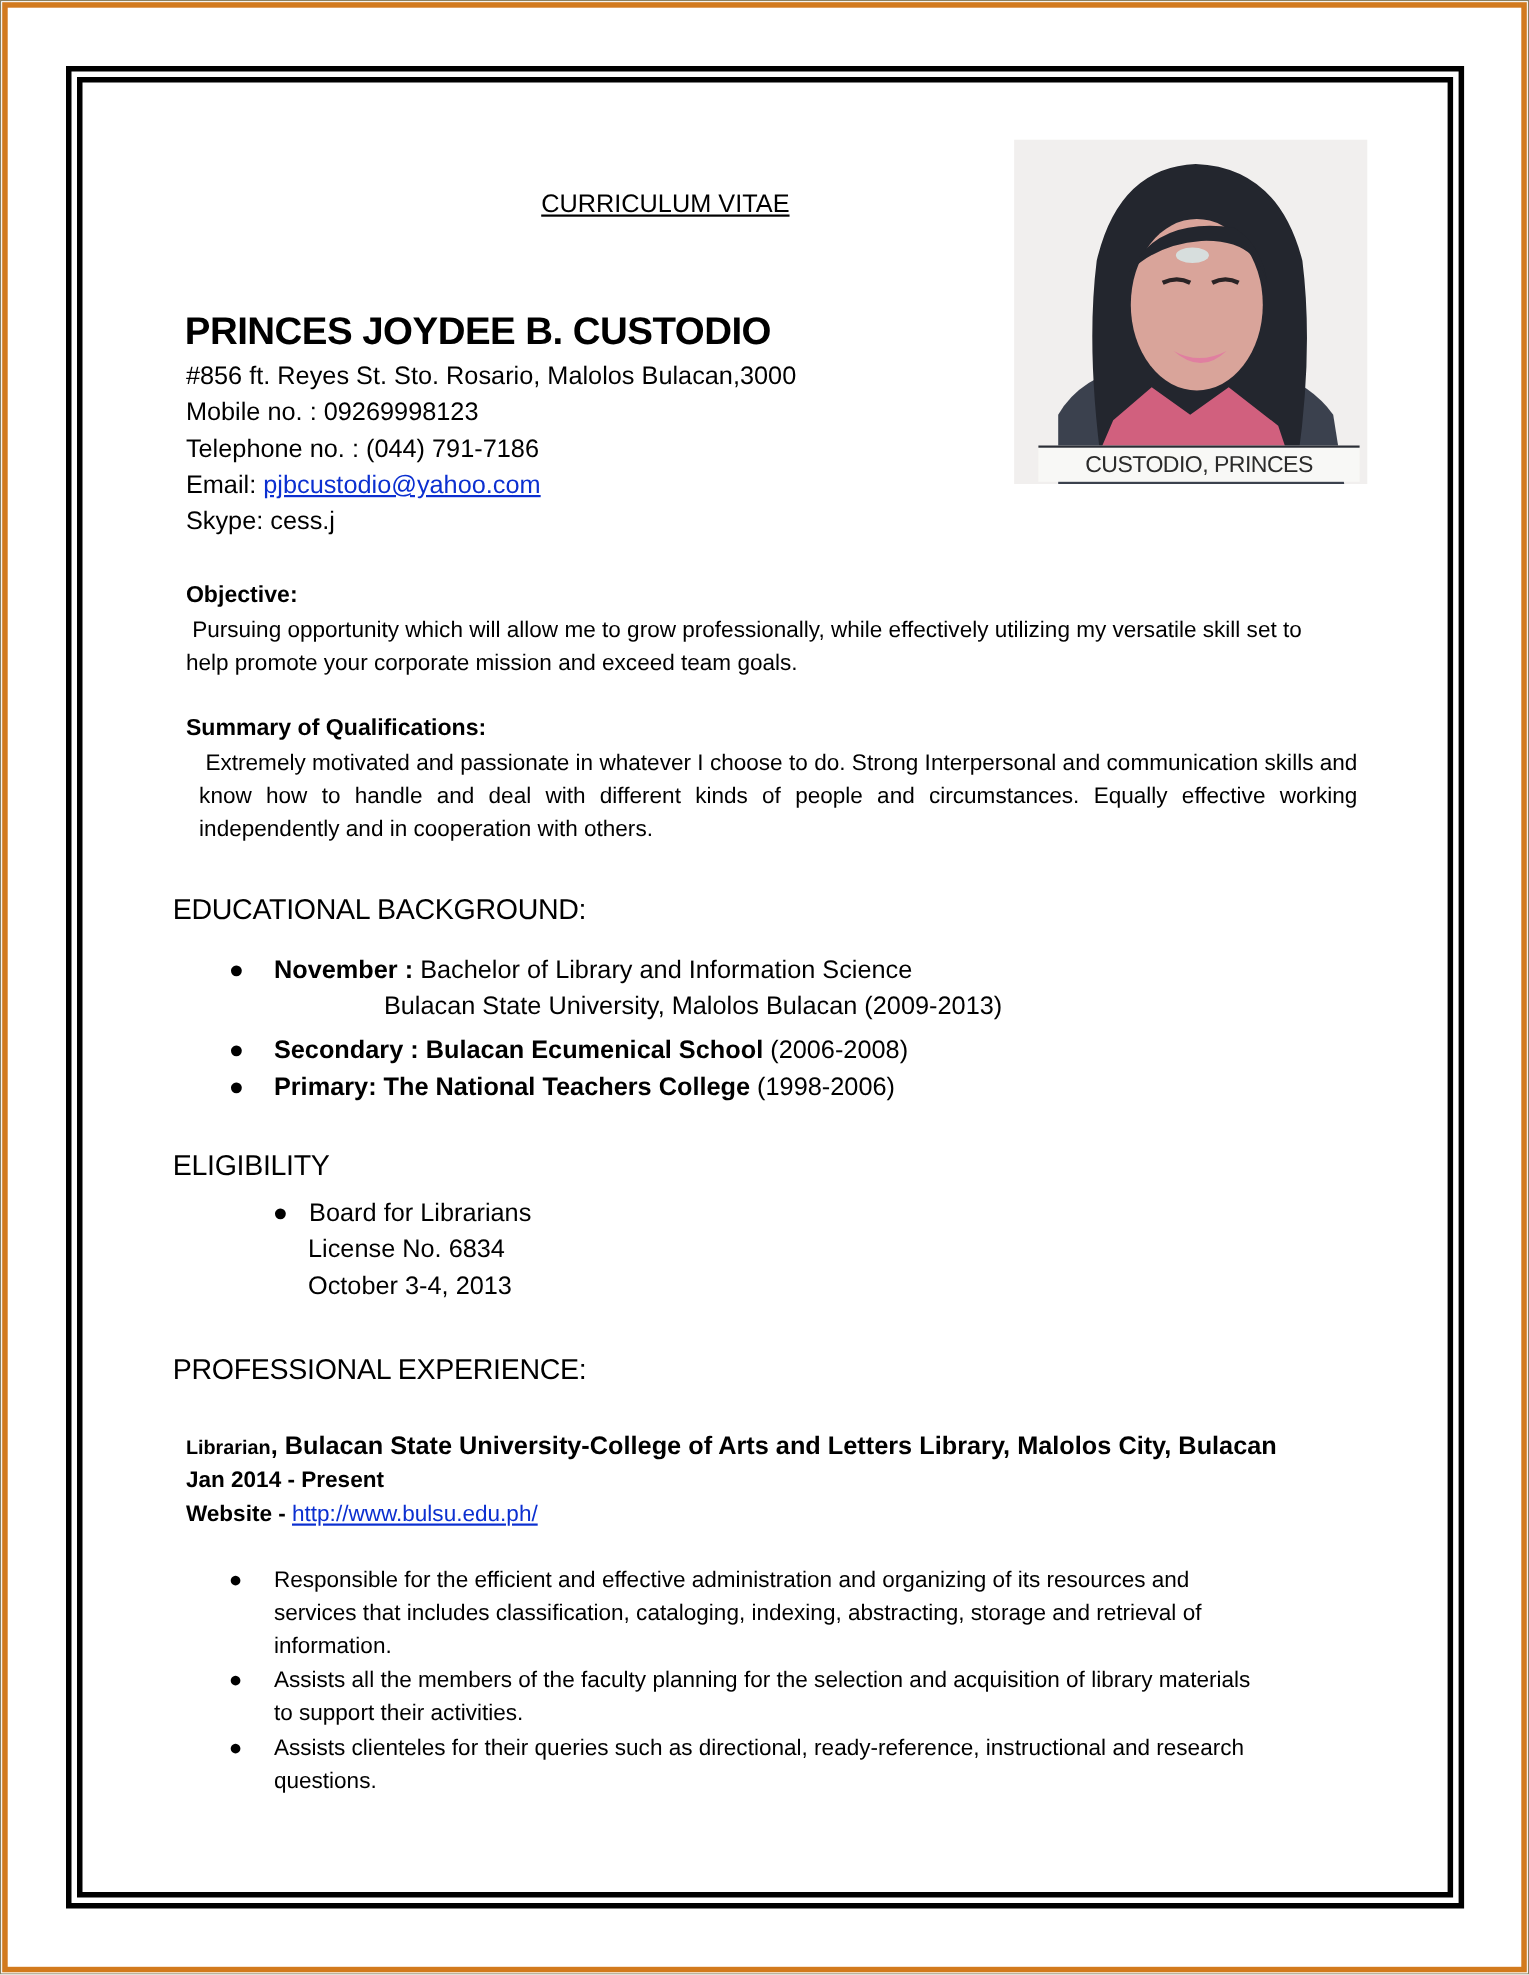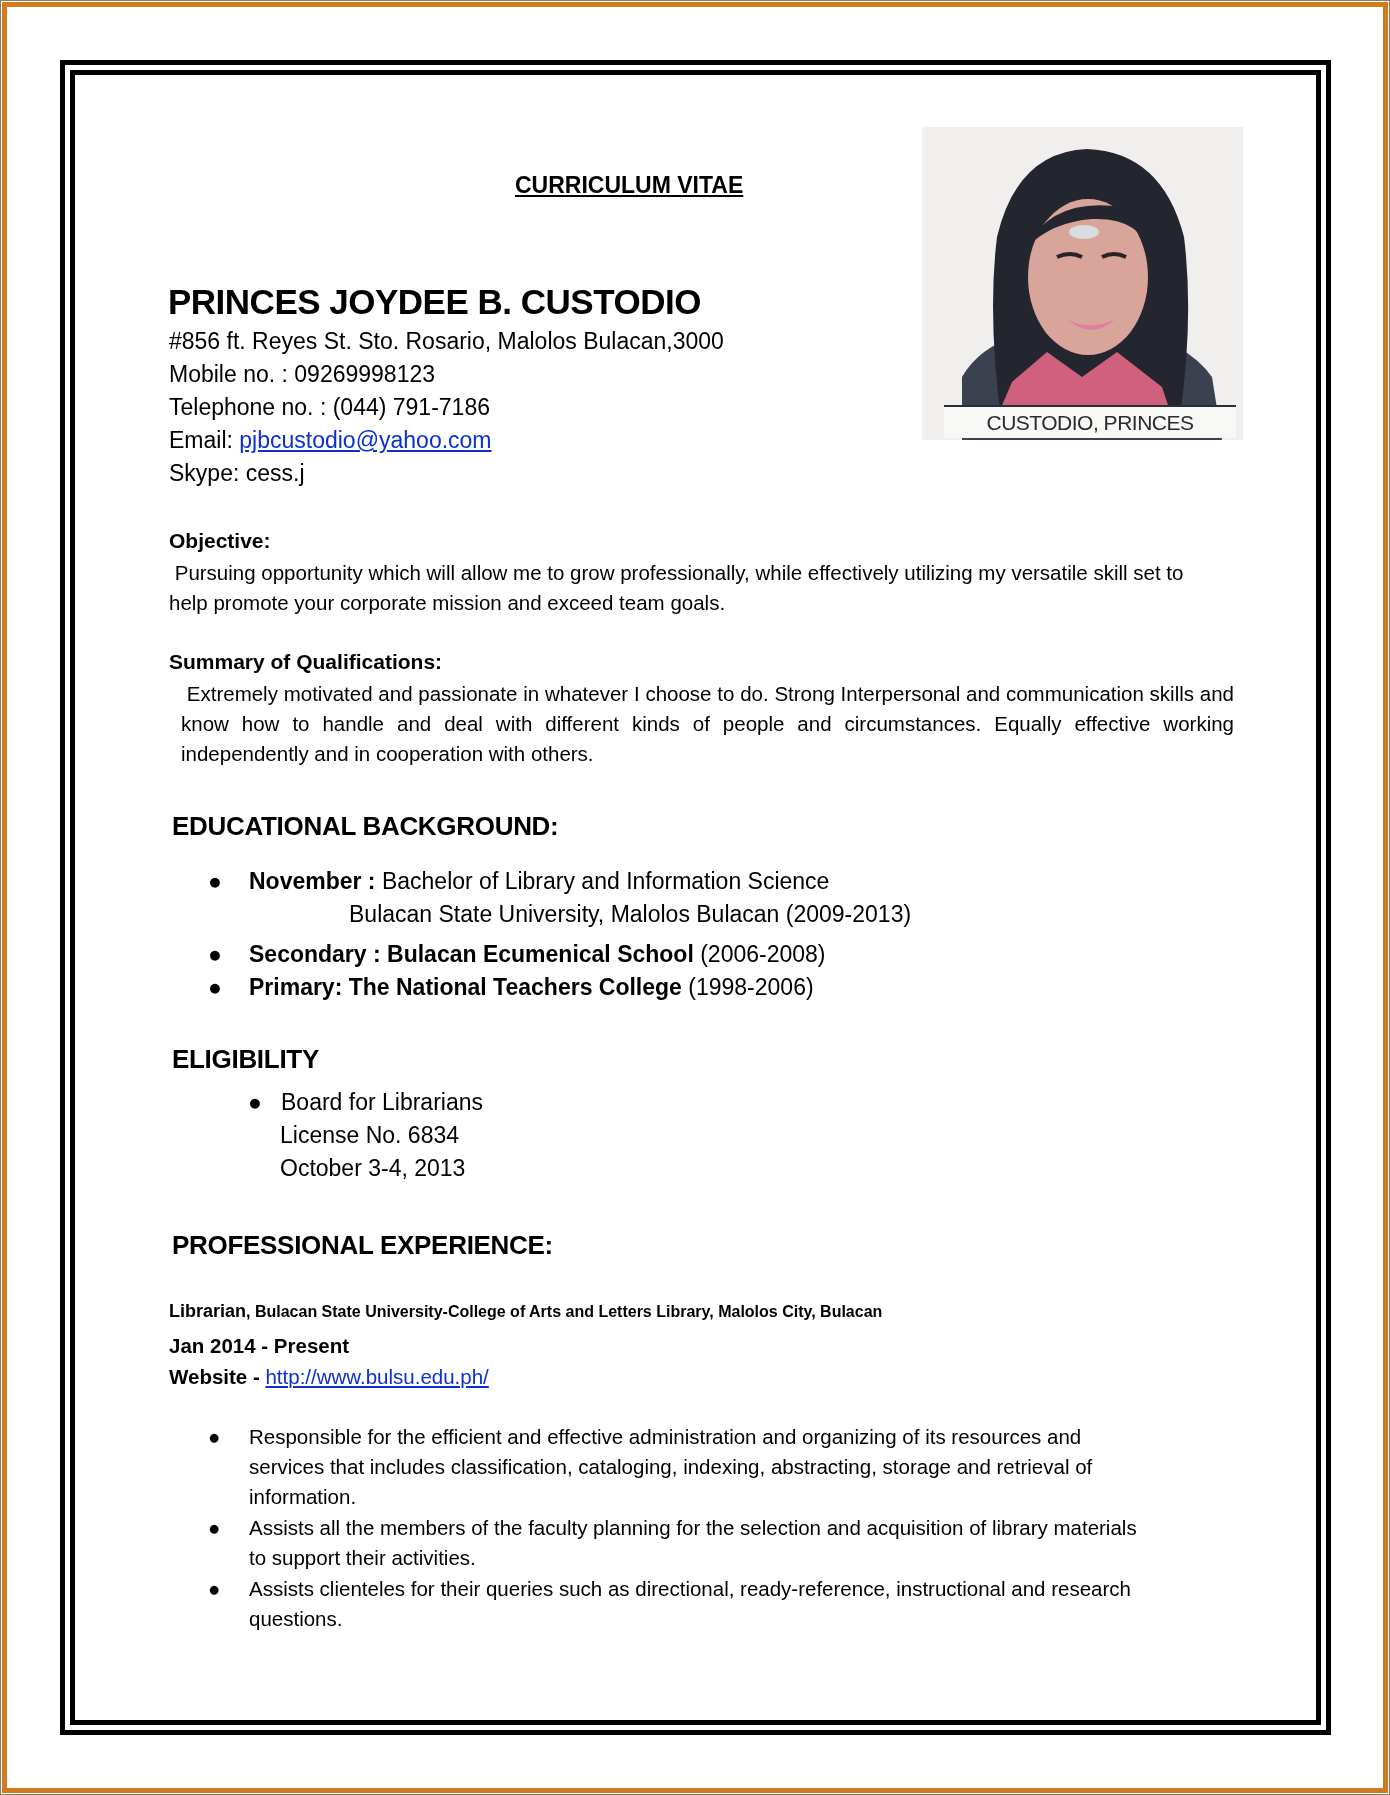--- a/index.html
+++ b/index.html
@@ -4,28 +4,28 @@
 <style>
   html, body { margin:0; padding:0; }
   body { width:1390px; height:1795px; position:relative; background:#fff; overflow:hidden;
          font-family:"Liberation Sans", sans-serif; color:#000; }
   .outer { position:absolute; left:0; top:0; width:1390px; height:1795px; box-sizing:border-box;
            border:1px solid #8a8060; }
   .orange { position:absolute; left:1px; top:1px; right:1px; bottom:1px; border:5px solid #d27a1e; box-sizing:border-box; }
   .frame1 { position:absolute; left:60px; top:60px; width:1271px; height:1675px; border:5px solid #000; box-sizing:border-box; }
   .frame2 { position:absolute; left:70px; top:70px; width:1251px; height:1655px; border:5px solid #000; box-sizing:border-box; }
   .abs { position:absolute; white-space:nowrap; }
-  .cv-title { left:492px; top:172px; font-size:23px; font-weight:bold; text-decoration:underline; letter-spacing:0px;margin-left:23px; }
+  .cv-title { left:492px; top:172px; font-size:23px; font-weight:normal; text-decoration:underline; letter-spacing:0px; }
   .name { left:168px; top:282px; font-size:35px; font-weight:bold; letter-spacing:-0.5px; }
   .contact { left:169px; font-size:23px; }
   .link { color:#0b2fd0; text-decoration:underline; }
   .label { left:169px; font-size:21px; font-weight:bold; }
   .para { left:169px; width:1053px; font-size:20.5px; line-height:30px; white-space:normal; }
   .justify { text-align:justify; text-align-last:left;margin-left:12px; }
-  .h2 { left:172px; font-size:26px; font-weight:bold; letter-spacing:-0.3px; }
+  .h2 { left:157px; font-size:26px; font-weight:normal; letter-spacing:-0.3px; }
   .edu { font-size:23px; }
   .photo { position:absolute; left:922px; top:127px; width:321px; height:313px; background:#f2f0ef; overflow:hidden; }
   .photo-caption { position:absolute; left:22px; bottom:2px; width:292px; height:31px; background:#f8f8f6; border-top:2px solid #2a2d35;
                    font-size:21px; color:#2b2b2b; text-align:center; line-height:31px; letter-spacing:-0.5px; }
   .exp-item { font-size:20.5px; line-height:30px; }
 </style>
 </head>
 <body>
 
 <div class="outer">
@@ -77,21 +77,21 @@
 <div class="abs edu" style="left:249px; top:974px"><b>Primary: The National Teachers College</b><span> (1998-2006)</span></div>
 
 <div class="abs h2" style="top:1044px">ELIGIBILITY</div>
 <div class="abs edu" style="left:248px; top:1089px">●</div>
 <div class="abs edu" style="left:281px; top:1089px">Board for Librarians</div>
 <div class="abs edu" style="left:280px; top:1122px">License No. 6834</div>
 <div class="abs edu" style="left:280px; top:1155px">October 3-4, 2013</div>
 
 <div class="abs h2" style="top:1230px">PROFESSIONAL EXPERIENCE:</div>
 
-<div class="abs" style="left:169px; top:1301px; font-weight:bold"><span style="font-size:18px">Librarian</span><span style="font-size:16px">, Bulacan State University-College of Arts and Letters Library, Malolos City, Bulacan</span></div>
+<div class="abs" style="left:169px; top:1301px; font-weight:bold"><span style="font-size:18px">Librarian</span><span style="font-size:23px">, Bulacan State University-College of Arts and Letters Library, Malolos City, Bulacan</span></div>
 <div class="abs" style="left:169px; top:1334px; font-size:20.5px; font-weight:bold">Jan 2014 - Present</div>
 <div class="abs" style="left:169px; top:1365px; font-size:20.5px"><b>Website - </b><a class="link">http://www.bulsu.edu.ph/</a></div>
 
 <div class="abs exp-item" style="left:208px; top:1422px">●</div>
 <div class="abs para exp-item" style="left:249px; top:1422px; width:900px">Responsible for  the efficient and effective administration and organizing of its resources and services that includes classification, cataloging, indexing, abstracting, storage and retrieval of information.</div>
 <div class="abs exp-item" style="left:208px; top:1513px">●</div>
 <div class="abs para exp-item" style="left:249px; top:1513px; width:900px">Assists all the members of the faculty planning for the selection and acquisition of library materials to support their activities.</div>
 <div class="abs exp-item" style="left:208px; top:1574px">●</div>
 <div class="abs para exp-item" style="left:249px; top:1574px; width:900px">Assists clienteles for their queries such as directional, ready-reference, instructional and research questions.</div>
 

